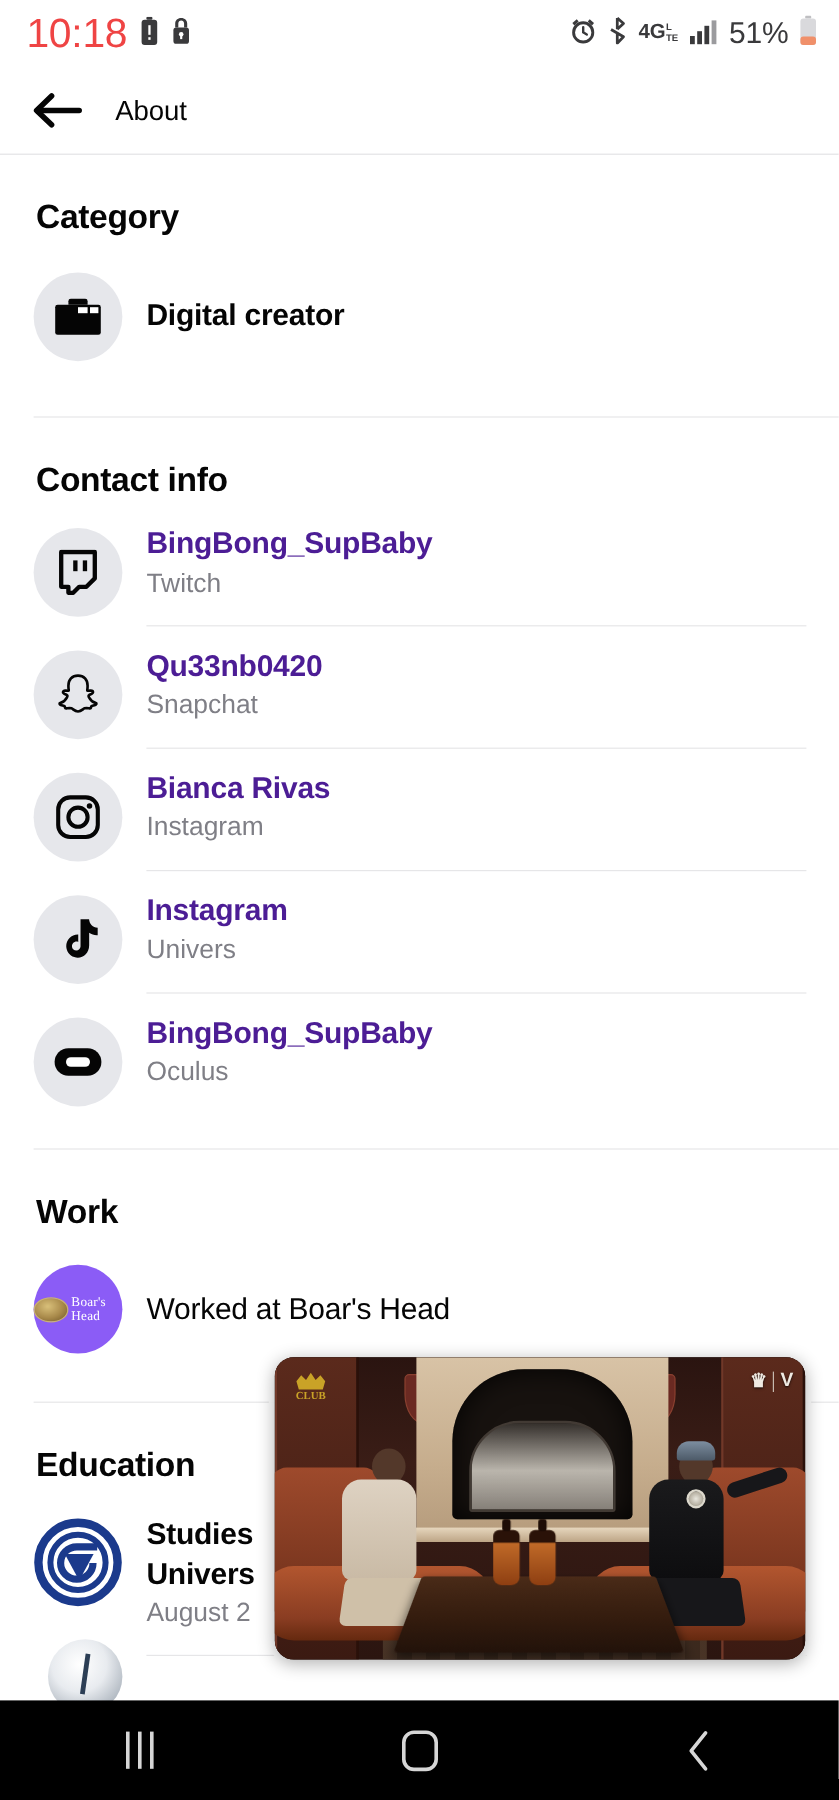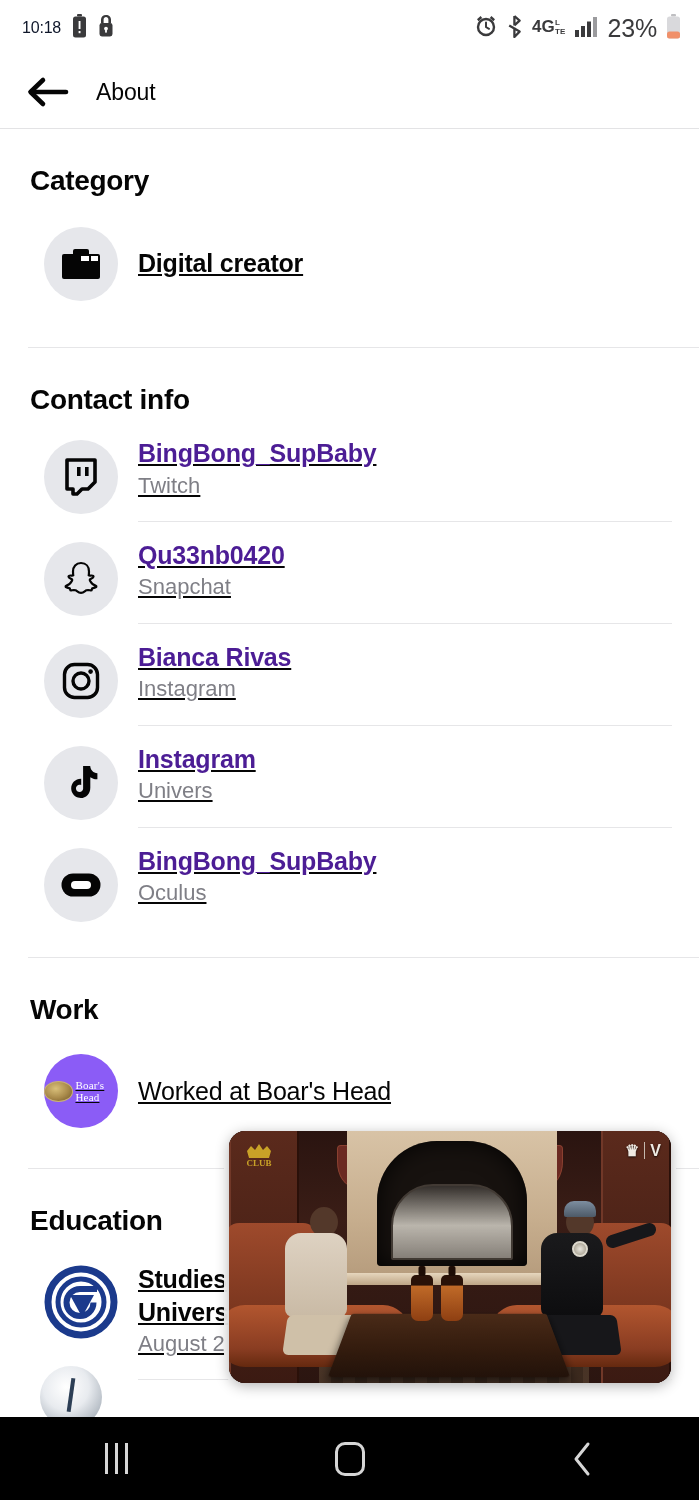--- a/index.html
+++ b/index.html
@@ -11,21 +11,21 @@
     overflow:hidden;
     position:relative;
   }
   
   .statusbar{
     height:56px; display:flex; align-items:center;
     justify-content:space-between; padding:0 18px 0 22px;
   }
   .sb-left{ display:flex; align-items:center; gap:11px; }
   .sb-right{ display:flex; align-items:center; gap:9px; }
-  .sb-time{ font-size:16px; color:#0f172a; letter-spacing:-.2px; }
+  .sb-time{ font-size:34px; color:#ef4444; letter-spacing:-.2px; }
   .sb-pct{ font-size:25px; color:#3a3a3c; letter-spacing:-.2px; }
   .sb-ico{ display:block; }
 
   
   .header{
     height:72px; display:flex; align-items:center;
     padding:0 0 0 26px; gap:26px;
   }
   .back-arrow{ width:44px; height:40px; display:flex; align-items:center; justify-content:center; }
   .header-title{ font-size:23px; font-weight:400; color:#050505; letter-spacing:-.1px; }
@@ -34,21 +34,21 @@
   
   .section-title{
     font-size:28px; font-weight:bold; letter-spacing:-.3px;
     padding:36px 0 0 30px; color:#050505;
   }
   .section-rule{
     height:1px; background:#e6e6e8; margin:0 0 0 28px;
   }
   .row{
     display:flex; align-items:flex-start;
-    padding:0 0 0 44px; position:relative;text-decoration:underline;
+    padding:0 0 0 28px; position:relative;
   }
   .avatar{
     width:74px; height:74px; border-radius:50%;
     background:#e6e7eb; flex:0 0 74px;
     display:flex; align-items:center; justify-content:center;
     margin-top:2px;
   }
   .avatar.plain{ background:transparent; }
   .row-body{
     flex:1; margin-left:20px; min-width:0;
@@ -292,21 +292,21 @@
       </svg>
     </span>
     <span class="sb-ico">
       <svg width="24" height="22" viewBox="0 0 24 22">
           <rect x="0" y="15" width="4" height="7" fill="#3a3a3c"></rect>
           <rect x="6" y="11" width="4" height="11" fill="#3a3a3c"></rect>
           <rect x="12" y="6.5" width="4" height="15.5" fill="#3a3a3c"></rect>
           <rect x="18" y="2" width="4" height="20" fill="#9b9b9e"></rect>
         </svg>
     </span>
-    <span class="sb-pct">23%</span>
+    <span class="sb-pct">51%</span>
     <span class="sb-ico">
       <svg width="15" height="25" viewBox="0 0 15 25">
           <rect x="5" y="0" width="5" height="2.5" rx="1" fill="#bfbfc2"></rect>
           <rect x="1" y="2.5" width="13" height="22" rx="2.5" fill="#d9d9dc"></rect>
           <rect x="1" y="17.5" width="13" height="7" rx="2.5" fill="#f0906a"></rect>
         </svg>
     </span>
   </div>
 </div>
 

